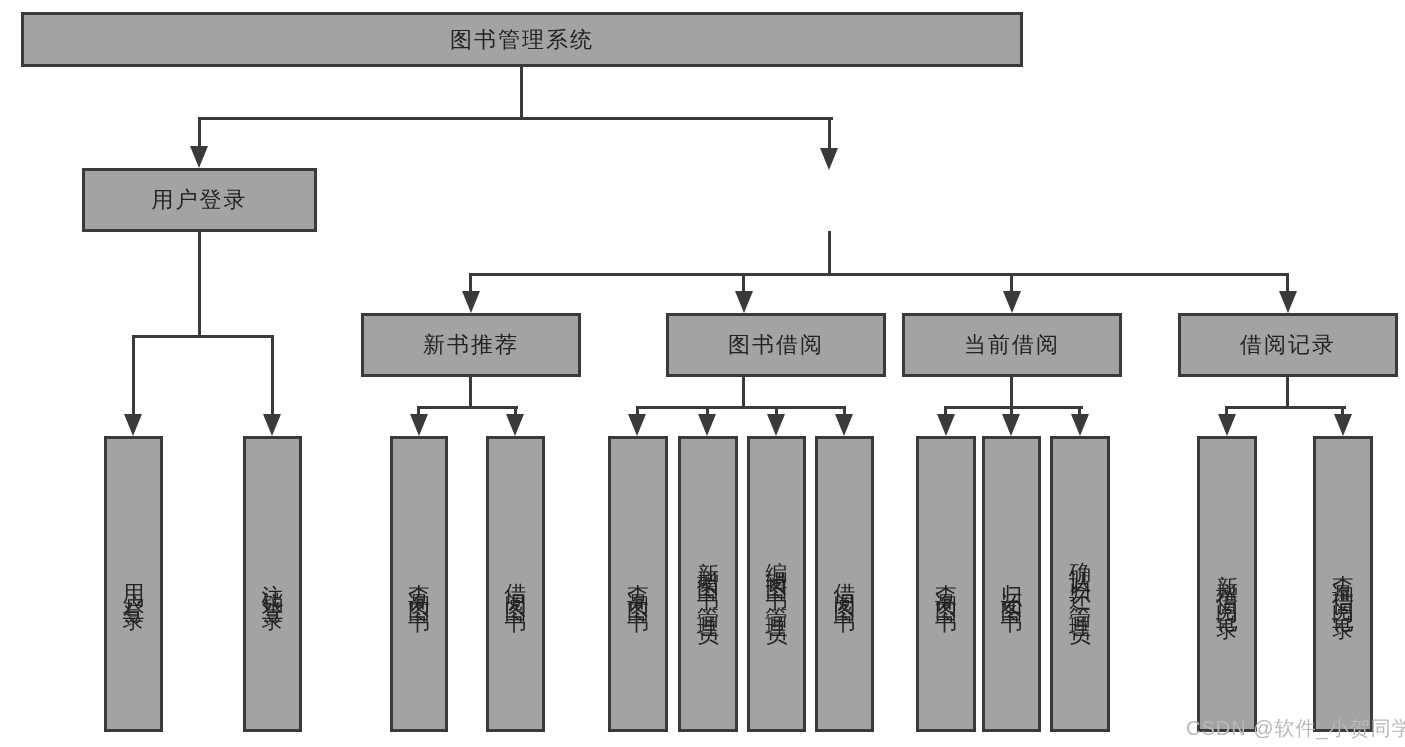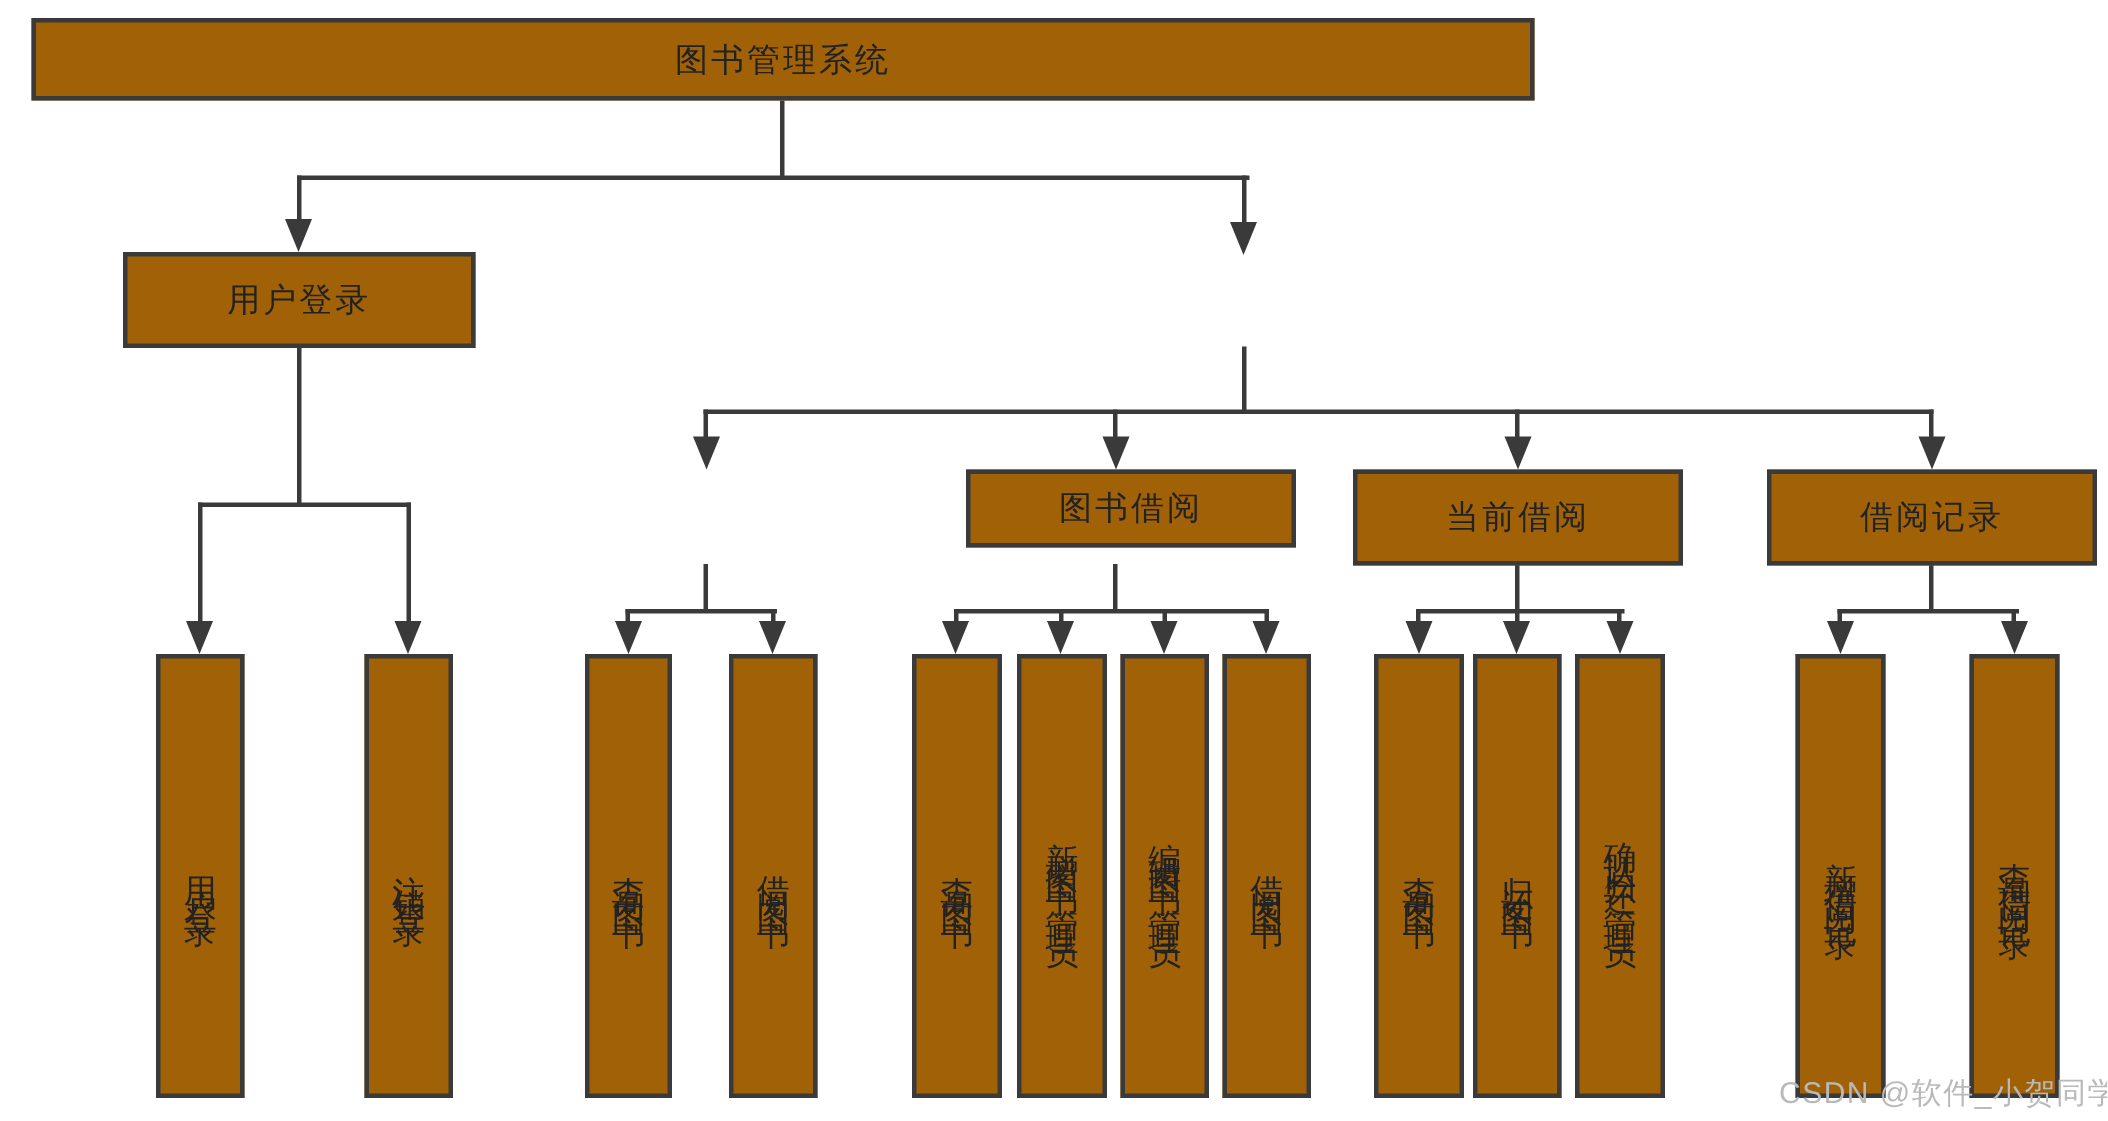--- a/index.html
+++ b/index.html
@@ -21,21 +21,21 @@
   .ar{
     position:absolute;width:0;height:0;
     border-left:9px solid transparent;
     border-right:9px solid transparent;
     border-top:22px solid var(--line);
   }
   .box{
     position:absolute;
     box-sizing:border-box;
     border:3px solid var(--line);
-    background:#a16207;
+    background:#a3a3a3;
     display:flex;align-items:center;justify-content:center;
   }
   .hbox{font-size:22px;letter-spacing:2px;}
   .vbox span{
     writing-mode:vertical-rl;
     text-orientation:mixed;
     font-size:22px;
     letter-spacing:9px;
     line-height:1;
     white-space:nowrap;
@@ -115,21 +115,24 @@
   <div class="ar" style="left:1334px;top:414px;"></div>
 
   <div class="box hbox" style="left:21px;top:12px;width:1002px;height:55px;">
     <span>图书管理系统</span>
   </div>
 
   <div class="box hbox" style="left:82px;top:168px;width:235px;height:64px;">
     <span>用户登录</span>
   </div>
 
-  <div class="box hbox" style="left:644px;top:313px;width:220px;height:52px;">
+  <div class="box hbox" style="left:361px;top:313px;width:220px;height:64px;">
+    <span>新书推荐</span>
+  </div>
+  <div class="box hbox" style="left:666px;top:313px;width:220px;height:64px;">
     <span>图书借阅</span>
   </div>
   <div class="box hbox" style="left:902px;top:313px;width:220px;height:64px;text-align:right;">
     <span>当前借阅</span>
   </div>
   <div class="box hbox" style="left:1178px;top:313px;width:220px;height:64px;">
     <span>借阅记录</span>
   </div>
 
   <div class="box vbox" style="left:104px;top:436px;width:59px;height:296px;">

